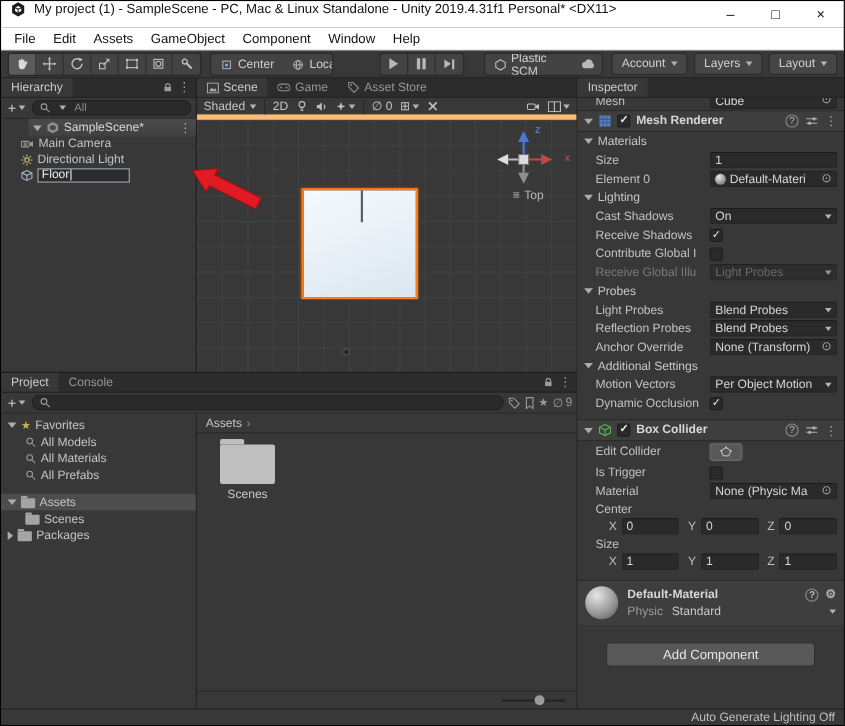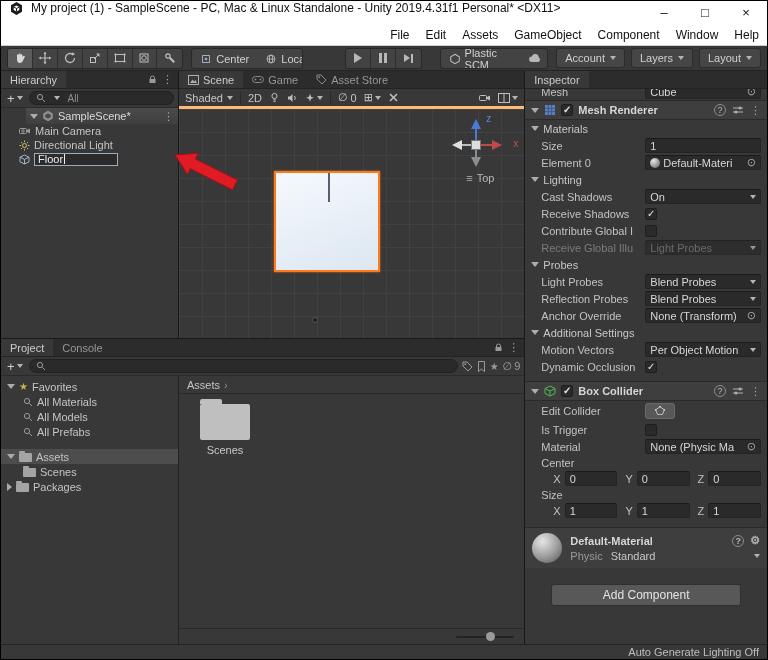--- a/index.html
+++ b/index.html
@@ -4,21 +4,21 @@
 <style>
   * { box-sizing: border-box; margin: 0; padding: 0; }
   html,body { width:768px; height:660px; overflow:hidden; }
   body { font-family:"Liberation Sans", sans-serif; background:#1a1a1a; font-size:11px; color:#C8C8C8; }
   .win { width:768px; height:660px; border:1px solid #000; display:flex; flex-direction:column; background:#383838; position:relative; }
 
   
   .titlebar { height:24px; background:#FFFFFF; color:#111; display:flex; padding:0 4px 0 8px; gap:7px; flex-shrink:0; }
   .titlebar .title { font-size:12px; white-space:nowrap; overflow:hidden; flex:1; }
   .wbtn { width:34px; height:22px; display:flex; align-items:center; justify-content:center; font-size:13px; color:#111; cursor:default; }
-  .menubar { height:21px; background:#FFFFFF; color:#111; display:flex; align-items:center; padding-left:4px; border-bottom:1px solid #D0D0D0; flex-shrink:0;justify-content:flex-end; }
+  .menubar { height:21px; background:#FFFFFF; color:#111; display:flex; align-items:center; padding-left:4px; border-bottom:1px solid #D0D0D0; flex-shrink:0; }
   .menu-item { padding:0 8px; font-size:12px; height:100%; display:flex; align-items:center; }
 
   
   .toolbar { height:25px; background:#383838; border-bottom:1px solid #232323; display:flex; align-items:center; padding:0 6px; gap:8px; flex-shrink:0; }
   .tgroup { display:flex; border:1px solid #282828; border-radius:3px; overflow:hidden; background:#434343; height:21px; }
   .tool { width:28px; display:flex; align-items:center; justify-content:center; border-right:1px solid #2E2E2E; }
   .tool:last-child { border-right:none; }
   .tool.active { background:#5B5B5B; }
   .tbtn { display:flex; align-items:center; gap:4px; padding:0 8px; font-size:11px; color:#D0D0D0; height:21px; }
   .caret { width:0; height:0; border-left:3px solid transparent; border-right:3px solid transparent; border-top:4px solid #B4B4B4; }
@@ -50,21 +50,21 @@
   .searchpill { flex:1; height:14px; background:#2A2A2A; border:1px solid #212121; border-radius:8px; display:flex; align-items:center; gap:8px; padding:0 6px; color:#8E8E8E; font-size:10px; min-width:0; }
   .fd { width:0;height:0;border-left:4px solid transparent;border-right:4px solid transparent;border-top:5px solid #ACACAC; flex-shrink:0; }
   .fr { width:0;height:0;border-top:4px solid transparent;border-bottom:4px solid transparent;border-left:5px solid #ACACAC; flex-shrink:0; }
   .scene-row { height:16px; background:linear-gradient(#4B4B4B,#3F3F3F); display:flex; align-items:center; gap:4px; padding:0 4px; color:#DADADA;margin-left:25px; }
   .hrow { height:14px; display:flex; align-items:center; gap:4px; padding-left:18px; color:#C4C4C4; }
   .rename { height:13px; border:1px solid #9AACBE; background:#2B2B2B; display:flex; align-items:center; padding:0 3px; width:84px; color:#EDEDED; }
   .caret-i { width:1px; height:10px; background:#EFEFEF; margin-left:1px; }
 
   
   .sceneview { flex:1; display:flex; flex-direction:column; min-width:0; }
-  .viewbar { height:20px; background:#383838; border-bottom:3px solid #fdba74; display:flex; align-items:center; gap:7px; padding:0 6px; flex-shrink:0; color:#C4C4C4; }
+  .viewbar { height:20px; background:#383838; border-bottom:5px solid #fdba74; display:flex; align-items:center; gap:7px; padding:0 6px; flex-shrink:0; color:#C4C4C4; }
   .vsep { width:1px; height:14px; background:#2A2A2A; }
   .viewport { flex:1; position:relative; overflow:hidden;
     background-color:#383838;
     background-image:linear-gradient(#414141 1px, transparent 1px),linear-gradient(90deg,#414141 1px, transparent 1px);
     background-size:23px 23px; }
   .plane { position:absolute; left:95px; top:62px; width:106px; height:101px; background:linear-gradient(160deg,#F5F9FD,#DCE7F1); border:2px solid #FF7A1A; box-shadow:0 0 2px rgba(255,122,26,.8); }
   .plane-line { position:absolute; left:52px; top:0; width:2px; height:29px; background:#55616C; }
   .pivot-dot { position:absolute; left:133px; top:208px; width:6px; height:6px; border-radius:50%; background:#1D1D1D; border:1px solid #555; }
   .gizmo { position:absolute; top:6px; right:8px; width:72px; text-align:center; }
   .gz-z { position:absolute; top:-2px; left:42px; color:#5B8BE0; font-size:10px; }
@@ -513,28 +513,28 @@
             <div class="prow">
               <span class="fd"></span>
               <span class="star">★</span>
               <span>Favorites</span>
             </div>
             <div class="prow ind">
               <svg width="10" height="10" viewBox="0 0 10 10">
                   <circle cx="4" cy="4" r="2.6" fill="none" stroke="#9A9A9A"></circle>
                   <line x1="6.2" y1="6.2" x2="9" y2="9" stroke="#9A9A9A"></line>
                 </svg>
-              <span>All Materials</span>
+              <span>All Models</span>
             </div>
             <div class="prow ind">
               <svg width="10" height="10" viewBox="0 0 10 10">
                   <circle cx="4" cy="4" r="2.6" fill="none" stroke="#9A9A9A"></circle>
                   <line x1="6.2" y1="6.2" x2="9" y2="9" stroke="#9A9A9A"></line>
                 </svg>
-              <span>All Models</span>
+              <span>All Materials</span>
             </div>
             <div class="prow ind">
               <svg width="10" height="10" viewBox="0 0 10 10">
                   <circle cx="4" cy="4" r="2.6" fill="none" stroke="#9A9A9A"></circle>
                   <line x1="6.2" y1="6.2" x2="9" y2="9" stroke="#9A9A9A"></line>
                 </svg>
               <span>All Prefabs</span>
             </div>
             <div style="height:10px"></div>
             <div class="prow sel">

